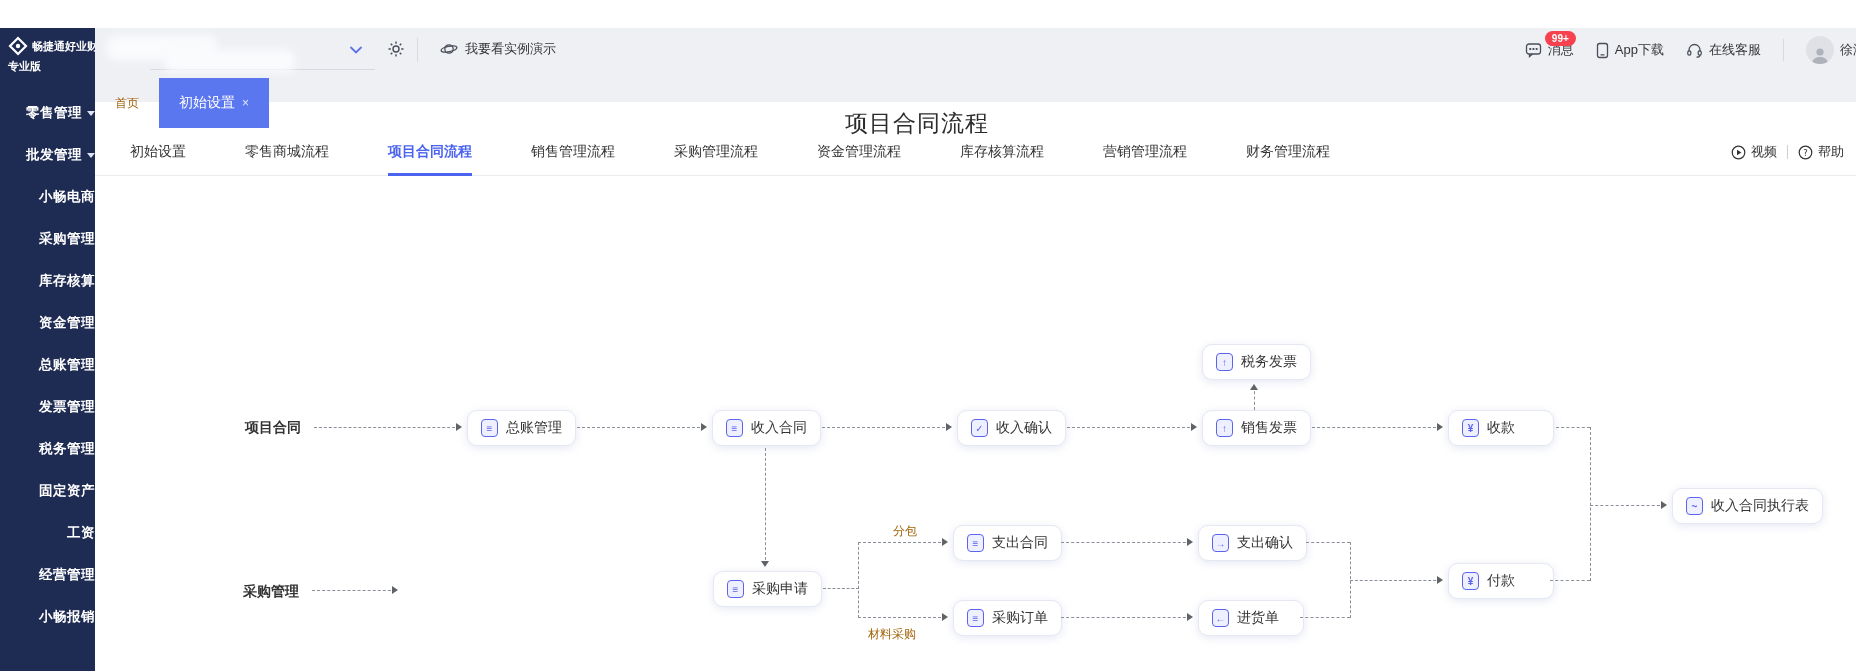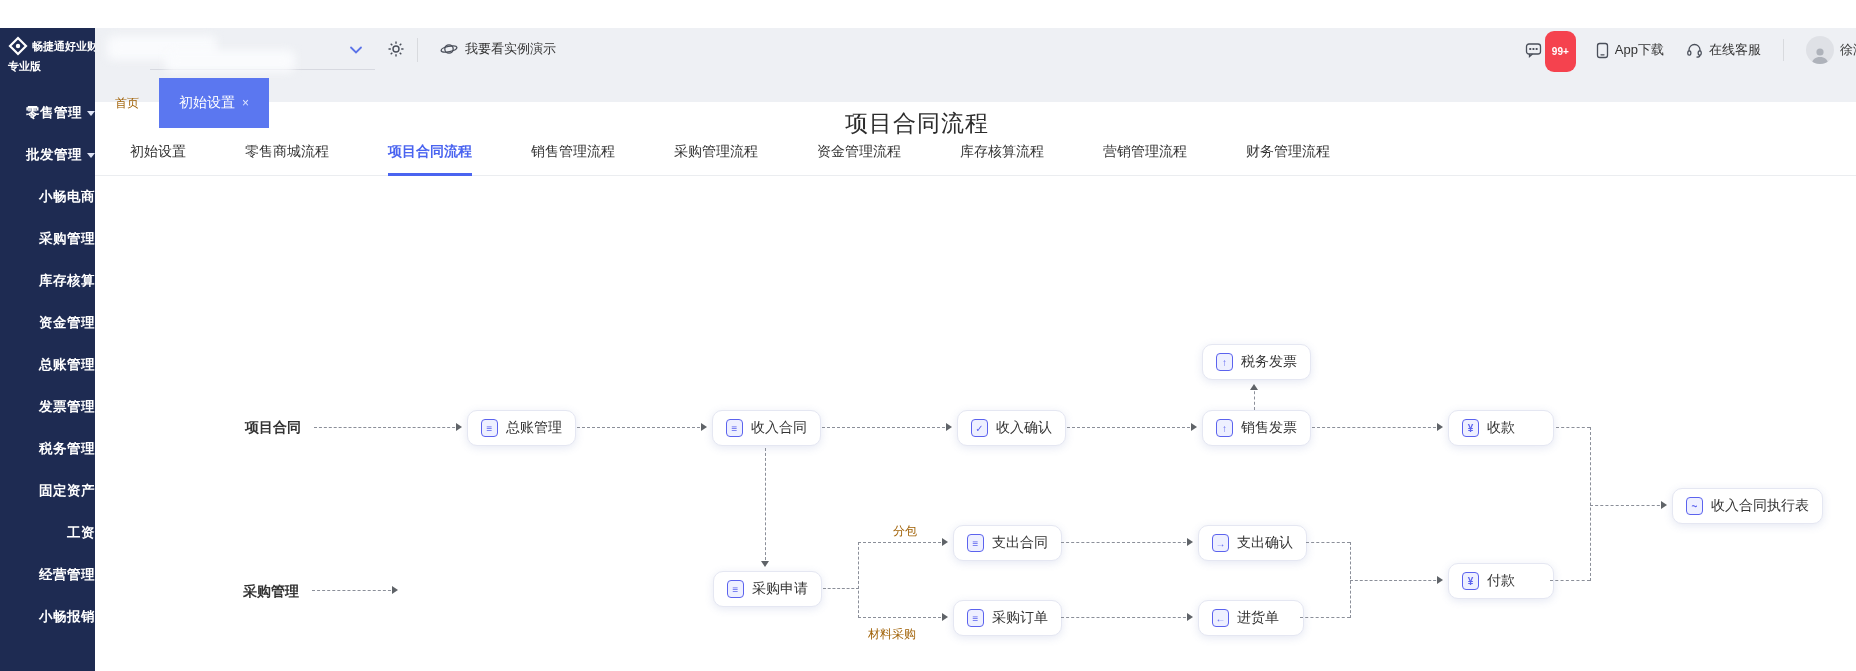--- a/index.html
+++ b/index.html
@@ -27,21 +27,21 @@
   .search-underline { position:absolute; left:55px; top:41px; width:225px; height:1px; background:#d7d9e0; }
   .blur-patch { position:absolute; background:#fafbfd; border-radius:6px; filter:blur(5px); }
   .chevron-icon { position:absolute; left:253px; top:14px; color:#5b73e8; }
   .gear-wrap { position:absolute; left:292px; top:12px; color:#4a4f5a; }
   .tb-divider { position:absolute; left:322px; top:10px; width:1px; height:24px; background:#d8dade; }
   .demo-link { position:absolute; left:345px; top:12px; display:flex; align-items:center; gap:7px;
     font-size:13px; color:#333; cursor:pointer; }
   .tb-right { position:absolute; right:-10px; top:8px; display:flex; align-items:center; gap:22px; }
   .tb-link { display:flex; align-items:center; gap:6px; font-size:13px; color:#333; cursor:pointer; position:relative; }
   .badge { position:absolute; top:-10px; left:20px; background:#f5424e; color:#fff; font-size:10px;
-    font-weight:bold; border-radius:9px; padding:14px 7px; line-height:13px; }
+    font-weight:bold; border-radius:9px; padding:1px 7px; line-height:13px; }
   .tb-sep { width:1px; height:22px; background:#d8dade; }
   .avatar { width:28px; height:28px; border-radius:50%; background:#dfe1e6; display:flex;
     align-items:flex-end; justify-content:center; overflow:hidden; cursor:pointer; }
   .username { font-size:13px; color:#333; white-space:nowrap; }
 
   
   .wtabs { position:absolute; left:95px; top:78px; height:50px; display:flex; align-items:stretch; }
   .wtab-home { width:64px; display:flex; align-items:center; justify-content:center;
     font-size:12px; color:#a16207; cursor:pointer; }
   .wtab-active { width:110px; background:#5b77f0; color:#fff; display:flex; align-items:center;
@@ -232,20 +232,41 @@
     <div class="flow-tabs" id="flow-tabs">
       <div class="ftab">初始设置</div>
         <div class="ftab">零售商城流程</div>
         <div class="ftab active">项目合同流程</div>
         <div class="ftab">销售管理流程</div>
         <div class="ftab">采购管理流程</div>
         <div class="ftab">资金管理流程</div>
         <div class="ftab">库存核算流程</div>
         <div class="ftab">营销管理流程</div>
         <div class="ftab">财务管理流程</div>
+        <div class="tabs-right">
+        <div class="tr-item">
+          <span>
+            <svg width="15" height="15" viewBox="0 0 15 15" fill="none" stroke="#333" stroke-width="1.2">
+              <circle cx="7.5" cy="7.5" r="6.3"></circle>
+              <path d="M6 4.8v5.4l4.4-2.7z" fill="#333" stroke="none"></path>
+            </svg>
+          </span>
+          <span>视频</span>
+        </div>
+        <div class="tr-sep"></div>
+        <div class="tr-item">
+          <span>
+            <svg width="15" height="15" viewBox="0 0 15 15" fill="none" stroke="#333" stroke-width="1.2">
+              <circle cx="7.5" cy="7.5" r="6.3"></circle>
+              <text x="7.5" y="10.6" font-size="8.5" text-anchor="middle" fill="#333" stroke="none" font-family="DejaVu Sans">?</text>
+            </svg>
+          </span>
+          <span>帮助</span>
+        </div>
+      </div>
     </div>
   </div>
 
   <div class="flow-title">项目合同流程</div>
 
   <div id="flow-canvas">
       <div class="flabel" style="left: 245px; top: 419px;">项目合同</div>
       <div class="flabel" style="left: 243px; top: 583px;">采购管理</div>
       <div class="blabel" style="left: 893px; top: 523px;">分包</div>
       <div class="blabel" style="left: 868px; top: 626px;">材料采购</div>

